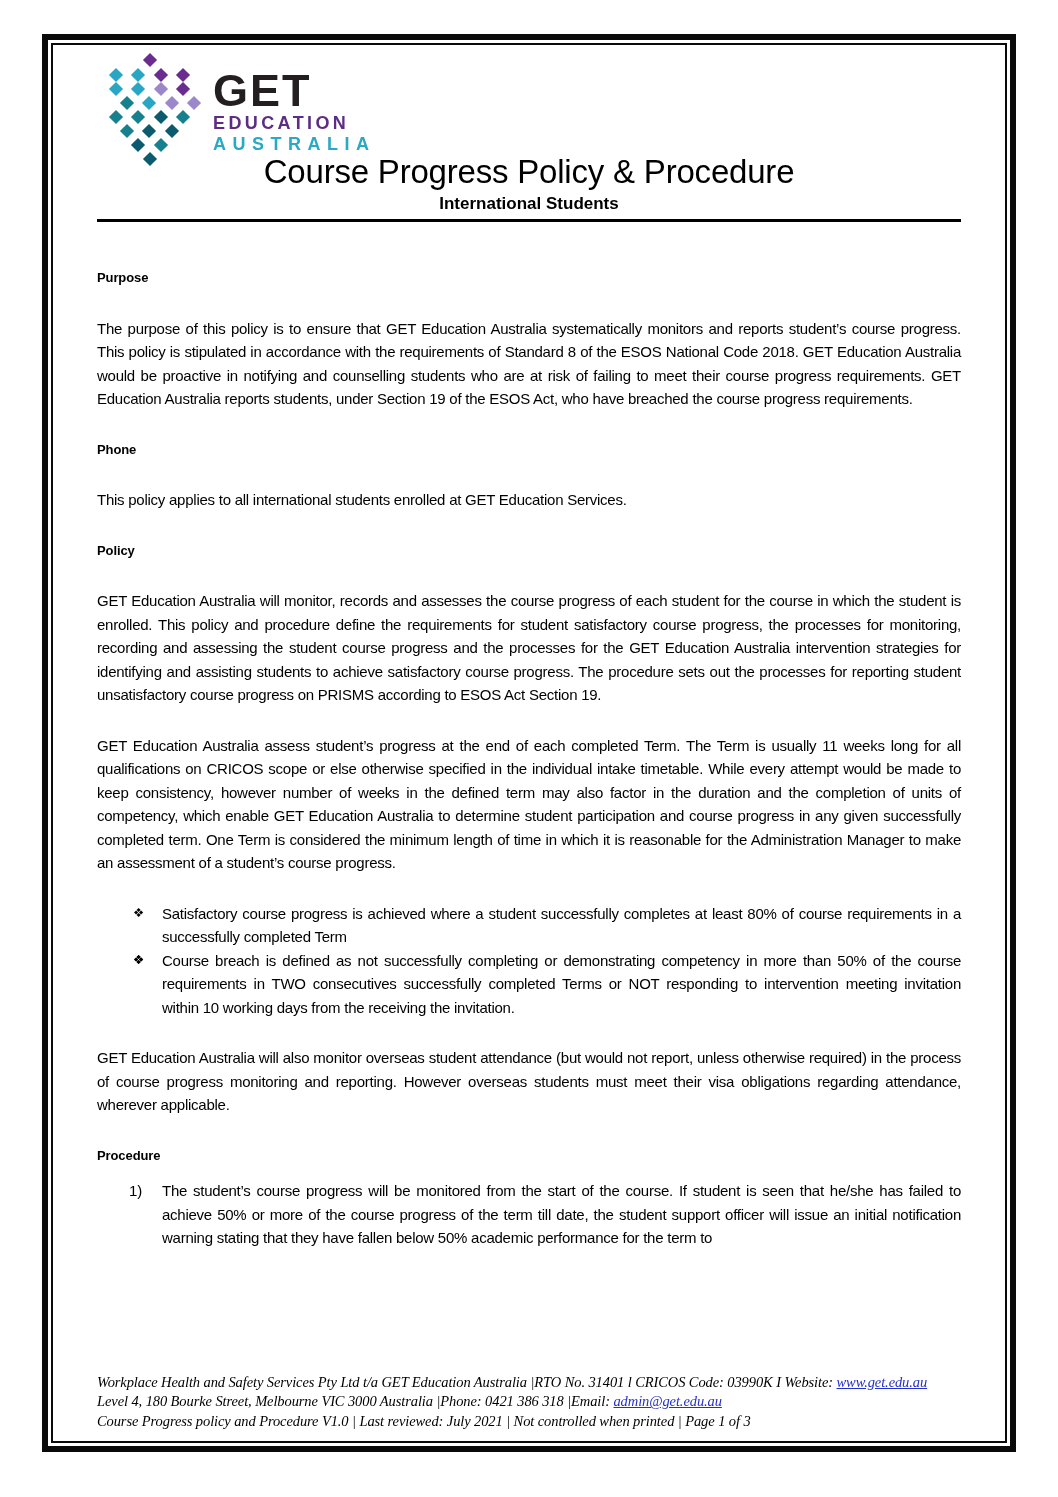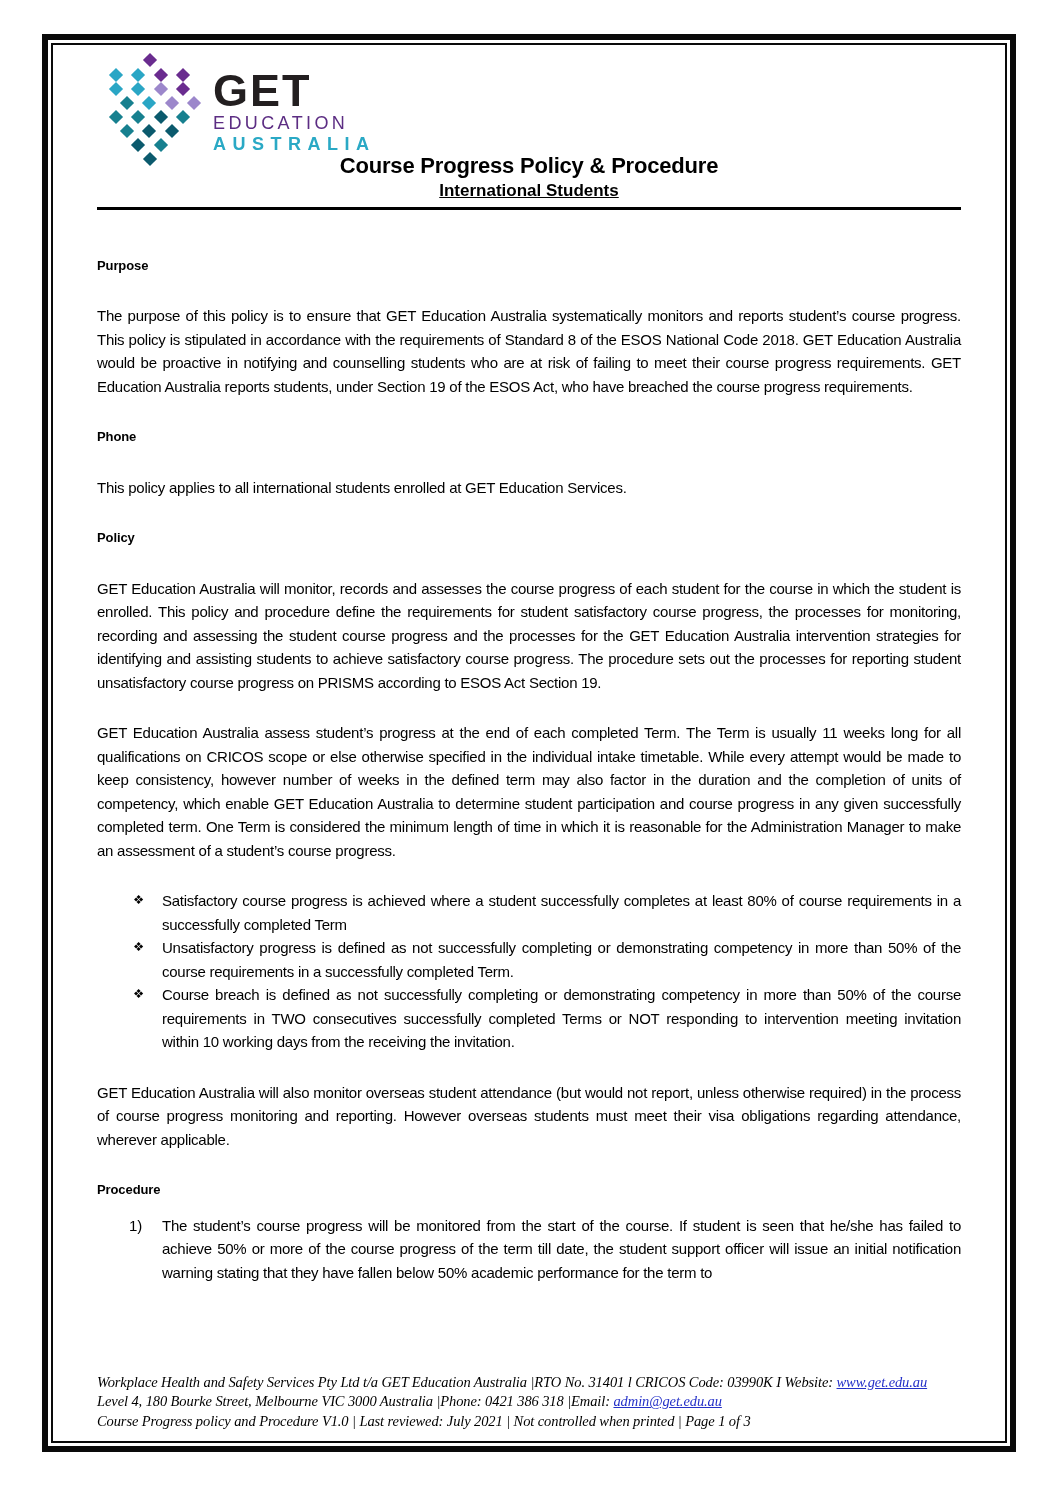--- a/index.html
+++ b/index.html
@@ -29,31 +29,31 @@
   
   .logo { display: flex; align-items: flex-start; height: 112px; margin-left: 2px; }
   .diamonds { position: relative; width: 104px; height: 112px; flex: 0 0 auto; }
   .dm { position: absolute; width: 10px; height: 10px; transform: rotate(45deg); }
   .logo-text { margin-left: 10px; padding-top: 18px; line-height: 1; }
   .logo-get {
     font-size: 45px; font-weight: 900; letter-spacing: 2px;
     color: #231f20; line-height: 0.82;
   }
   .logo-education {
-    font-size: 18px; font-weight: 400; letter-spacing: 3.4px;
+    font-size: 18px; font-weight: 700; letter-spacing: 3.4px;
     color: var(--purple); margin-top: 4px;
   }
   .logo-australia {
     font-size: 18px; font-weight: 600; letter-spacing: 6.5px;
     color: var(--cyan); margin-top: 3px;
   }
   
   .titleblock { text-align: center; margin-top: -14px; }
-  .doc-title { font-size: 22px; font-weight: bold; margin: 0; line-height: 1.15; letter-spacing: -0.2px; }
-  .doc-subtitle { font-size: 17px; font-weight: bold; margin: 3px 0 0; line-height: 1.2; text-decoration: underline; }
+  .doc-title { font-size: 33px; font-weight: normal; margin: 0; line-height: 1.15; letter-spacing: -0.2px; }
+  .doc-subtitle { font-size: 17px; font-weight: bold; margin: 3px 0 0; line-height: 1.2; }
   .title-rule { border: none; border-top: 3px solid #000; margin: 5px 0 44px 0; }
   
   .doc-body { flex: 0 0 auto; }
   .doc-body h3 {
     font-size: 13px; font-weight: bold; letter-spacing: -0.1px;
     margin: 0 0 27px 0; line-height: 23.5px;
   }
   .doc-body p {
     font-size: 15px; letter-spacing: -0.25px;
     margin: 0 0 27px 0; line-height: 23.5px;
@@ -140,21 +140,20 @@
       <p>GET Education Australia will monitor, records and assesses the course progress of each student for the course in which the student is enrolled. This policy and procedure define the requirements for student satisfactory course progress, the processes for monitoring, recording and assessing the student course progress and the processes for the GET Education Australia intervention strategies for identifying and assisting students to achieve satisfactory course progress. The procedure sets out the processes for reporting student unsatisfactory course progress on PRISMS according to ESOS Act Section 19.</p>
       <p>GET Education Australia assess student’s progress at the end of each completed Term. The Term is usually 11 weeks long for all qualifications on CRICOS scope or else otherwise specified in the individual intake timetable. While every attempt would be made to keep consistency, however number of weeks in the defined term may also factor in the duration and the completion of units of competency, which enable GET Education Australia to determine student participation and course progress in any given successfully completed term. One Term is considered the minimum length of time in which it is reasonable for the Administration Manager to make an assessment of a student’s course progress.</p>
 
       <ul class="bullets">
         <li>
           <span class="glyph">❖</span>
           <span>Satisfactory course progress is achieved where a student successfully completes at least 80% of course requirements in a successfully completed Term</span>
         </li>
         <li>
           <span class="glyph">❖</span>
-          <span>Unsatisfactory progress is defined as not successfully completing or demonstrating competency in more than 50% of the course requirements in a successfully completed Term.</span>
         </li>
         <li>
           <span class="glyph">❖</span>
           <span>Course breach is defined as not successfully completing or demonstrating competency in more than 50% of the course requirements in TWO consecutives successfully completed Terms or NOT responding to intervention meeting invitation within 10 working days from the receiving the invitation.</span>
         </li>
       </ul>
 
       <p>GET Education Australia will also monitor overseas student attendance (but would not report, unless otherwise required) in the process of course progress monitoring and reporting. However overseas students must meet their visa obligations regarding attendance, wherever applicable.</p>
 
       <h3 class="proc-heading">Procedure</h3>

